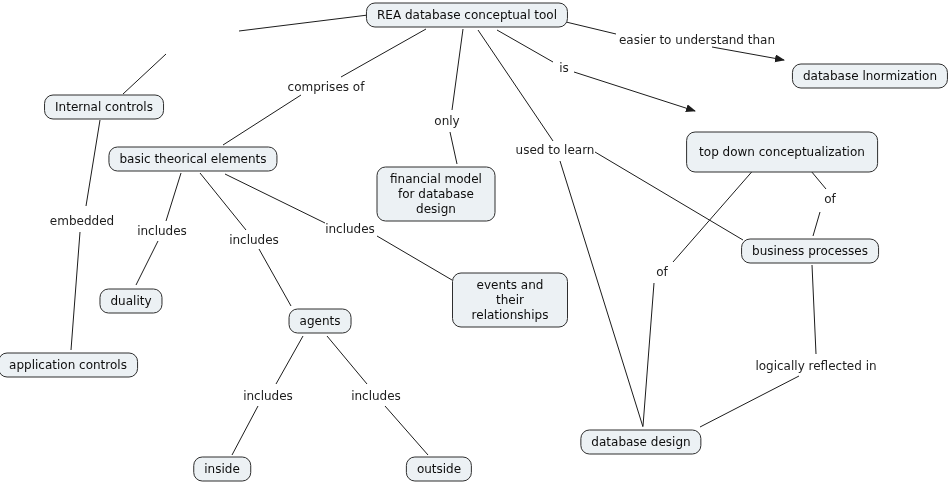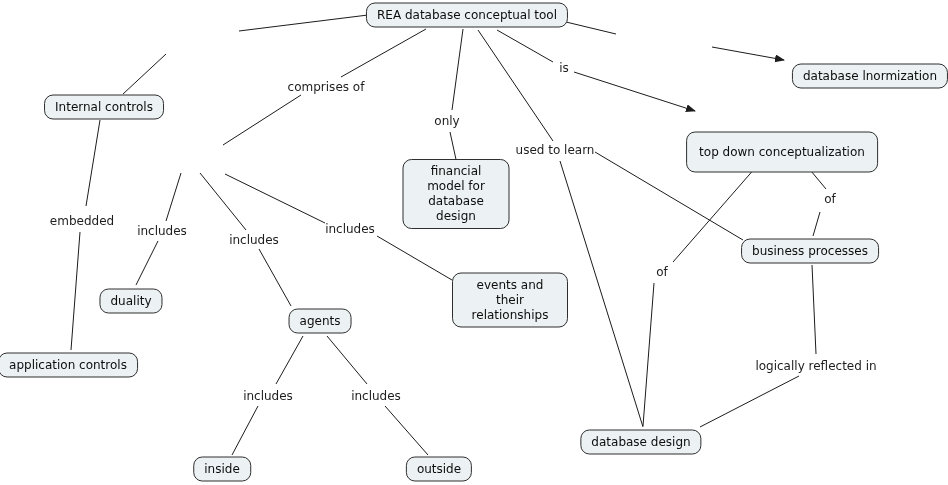--- a/index.html
+++ b/index.html
@@ -78,35 +78,37 @@
     <line x1="801" y1="159" x2="826" y2="189"></line>
     <line x1="820" y1="212" x2="813" y2="236"></line>
     <line x1="763" y1="159" x2="673" y2="262"></line>
     <line x1="654" y1="283" x2="643" y2="426"></line>
     <line x1="812" y1="265" x2="816" y2="354"></line>
     <line x1="799" y1="376" x2="700" y2="427"></line>
   </svg>
 
   <div class="node" style="left:467px;top:15px">REA database conceptual tool</div>
   <div class="node" style="left:104px;top:107px">Internal controls</div>
-  <div class="node node--wrap" style="left:456px;top:194px;width:107px">financial model for database design</div>
+  <div class="node" style="left:193px;top:159px">basic theorical elements</div>
+  <div class="node node--wrap" style="left:436px;top:194px;width:119px">financial model for database design</div>
   <div class="node" style="left:782px;top:152px;padding:12px 12px">top down conceptualization</div>
   <div class="node" style="left:870px;top:76px">database lnormization</div>
   <div class="node" style="left:810px;top:251px">business processes</div>
   <div class="node" style="left:131px;top:301px">duality</div>
   <div class="node" style="left:68px;top:365px">application controls</div>
   <div class="node" style="left:320px;top:321px">agents</div>
   <div class="node node--wrap" style="left:510px;top:300px;width:116px">events and their relationships</div>
   <div class="node" style="left:222px;top:469px">inside</div>
   <div class="node" style="left:439px;top:469px">outside</div>
   <div class="node" style="left:641px;top:442px">database design</div>
 
   <div class="elabel" style="left:326px;top:87px">comprises of</div>
   <div class="elabel" style="left:447px;top:121px">only</div>
   <div class="elabel" style="left:564px;top:68px">is</div>
+  <div class="elabel" style="left:697px;top:40px">easier to understand than</div>
   <div class="elabel" style="left:555px;top:150px">used to learn</div>
   <div class="elabel" style="left:82px;top:221px">embedded</div>
   <div class="elabel" style="left:162px;top:231px">includes</div>
   <div class="elabel" style="left:254px;top:240px">includes</div>
   <div class="elabel" style="left:350px;top:229px">includes</div>
   <div class="elabel" style="left:268px;top:396px">includes</div>
   <div class="elabel" style="left:376px;top:396px">includes</div>
   <div class="elabel" style="left:830px;top:199px">of</div>
   <div class="elabel" style="left:662px;top:272px">of</div>
   <div class="elabel" style="left:816px;top:366px">logically reflected in</div>

